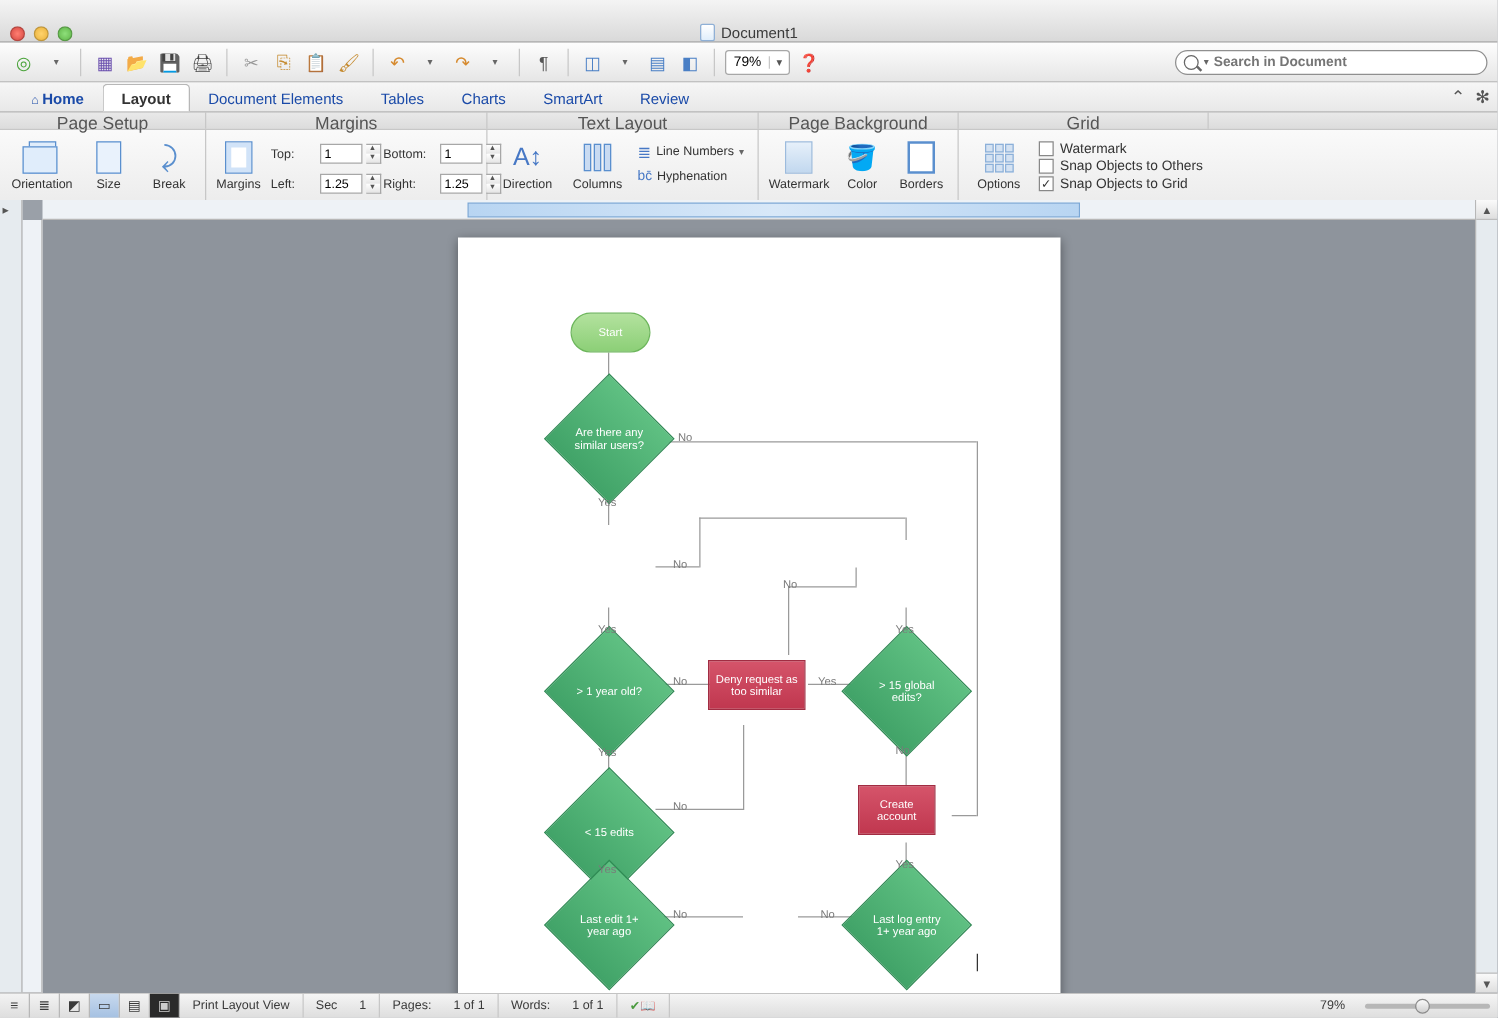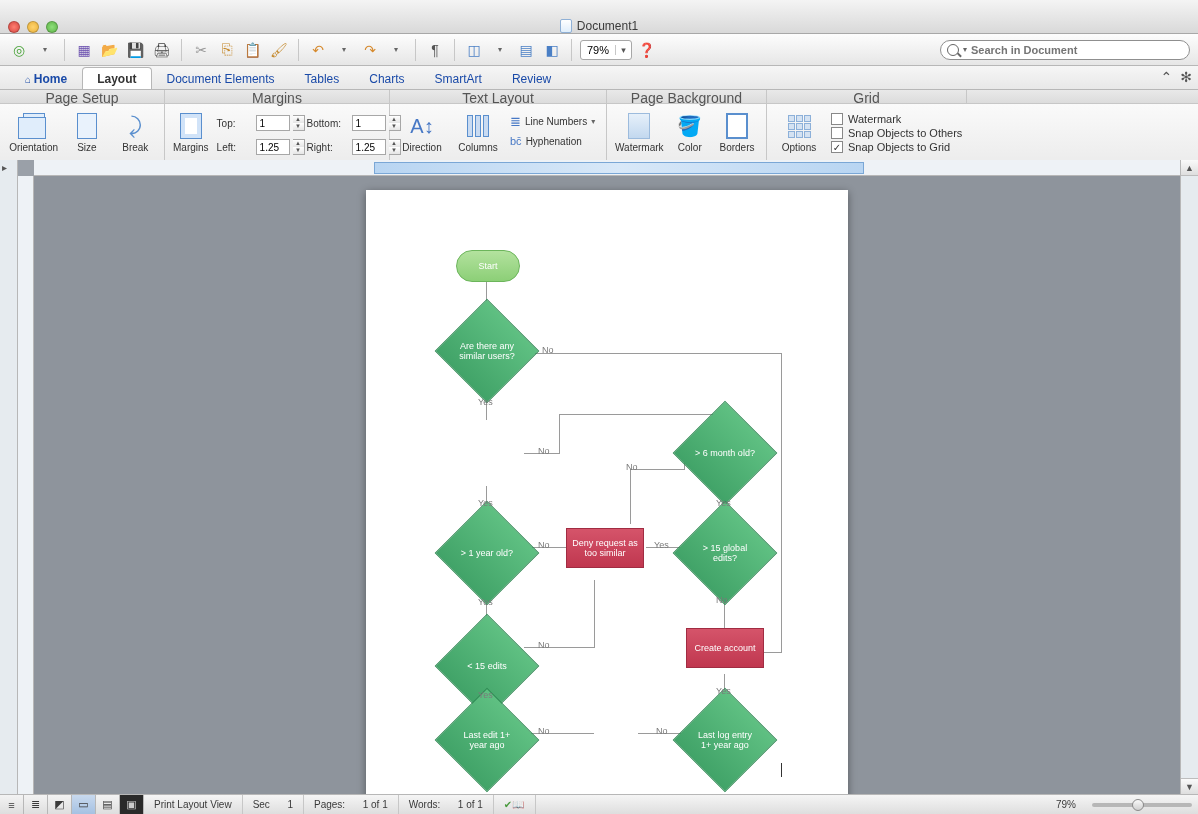--- a/index.html
+++ b/index.html
@@ -378,34 +378,31 @@
         <div class="shape diamond" style="left:84px;top:326px;">
             <span>&gt; 1 year old?</span>
           </div>
         <div class="shape diamond" style="left:84px;top:439px;">
             <span>&lt; 15 edits</span>
           </div>
         <div class="shape diamond" style="left:84px;top:513px;">
             <span>Last edit 1+ year ago</span>
           </div>
 
-        <div class="shape diamond" style="left:322px;top:226px;">
-            <span>&gt; 6 month old?</span>
-          </div>
         <div class="shape diamond" style="left:322px;top:326px;">
             <span>&gt; 15 global edits?</span>
           </div>
         <div class="shape diamond" style="left:322px;top:513px;">
             <span>Last log entry 1+ year ago</span>
           </div>
 
         <div class="shape rect" style="left:200px;top:338px;width:78px;height:40px;">
             <span>Deny request as too similar</span>
           </div>
-        <div class="shape rect" style="left:320px;top:438px;width:78px;height:40px;">
+        <div class="shape rect" style="left:320px;top:438px;width:62px;height:40px;">
             <span>Create account</span>
           </div>
 
         <div class="lbl" style="left:176px;top:155px;">No</div>
         <div class="lbl" style="left:112px;top:207px;">Yes</div>
         <div class="lbl" style="left:172px;top:256px;">No</div>
         <div class="lbl" style="left:112px;top:308px;">Yes</div>
         <div class="lbl" style="left:172px;top:350px;">No</div>
         <div class="lbl" style="left:112px;top:407px;">Yes</div>
         <div class="lbl" style="left:172px;top:450px;">No</div>

